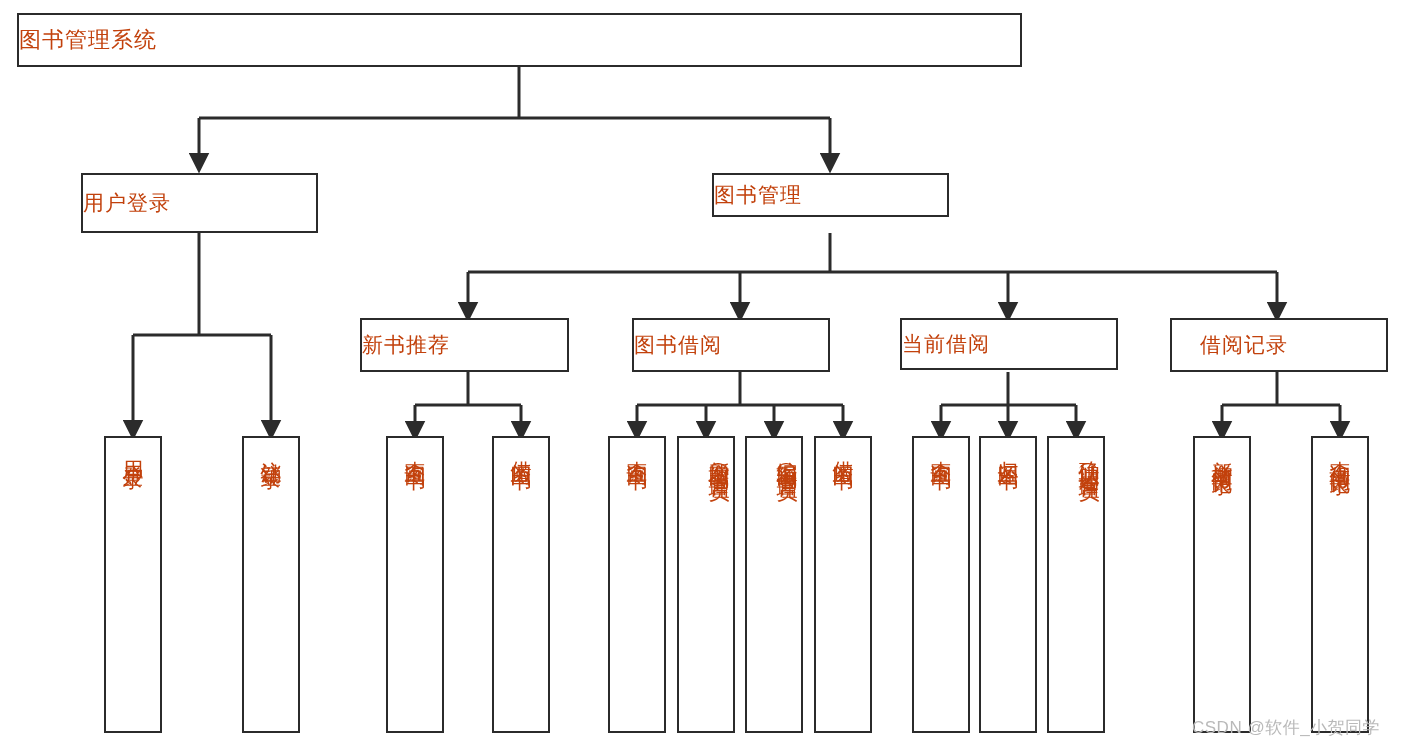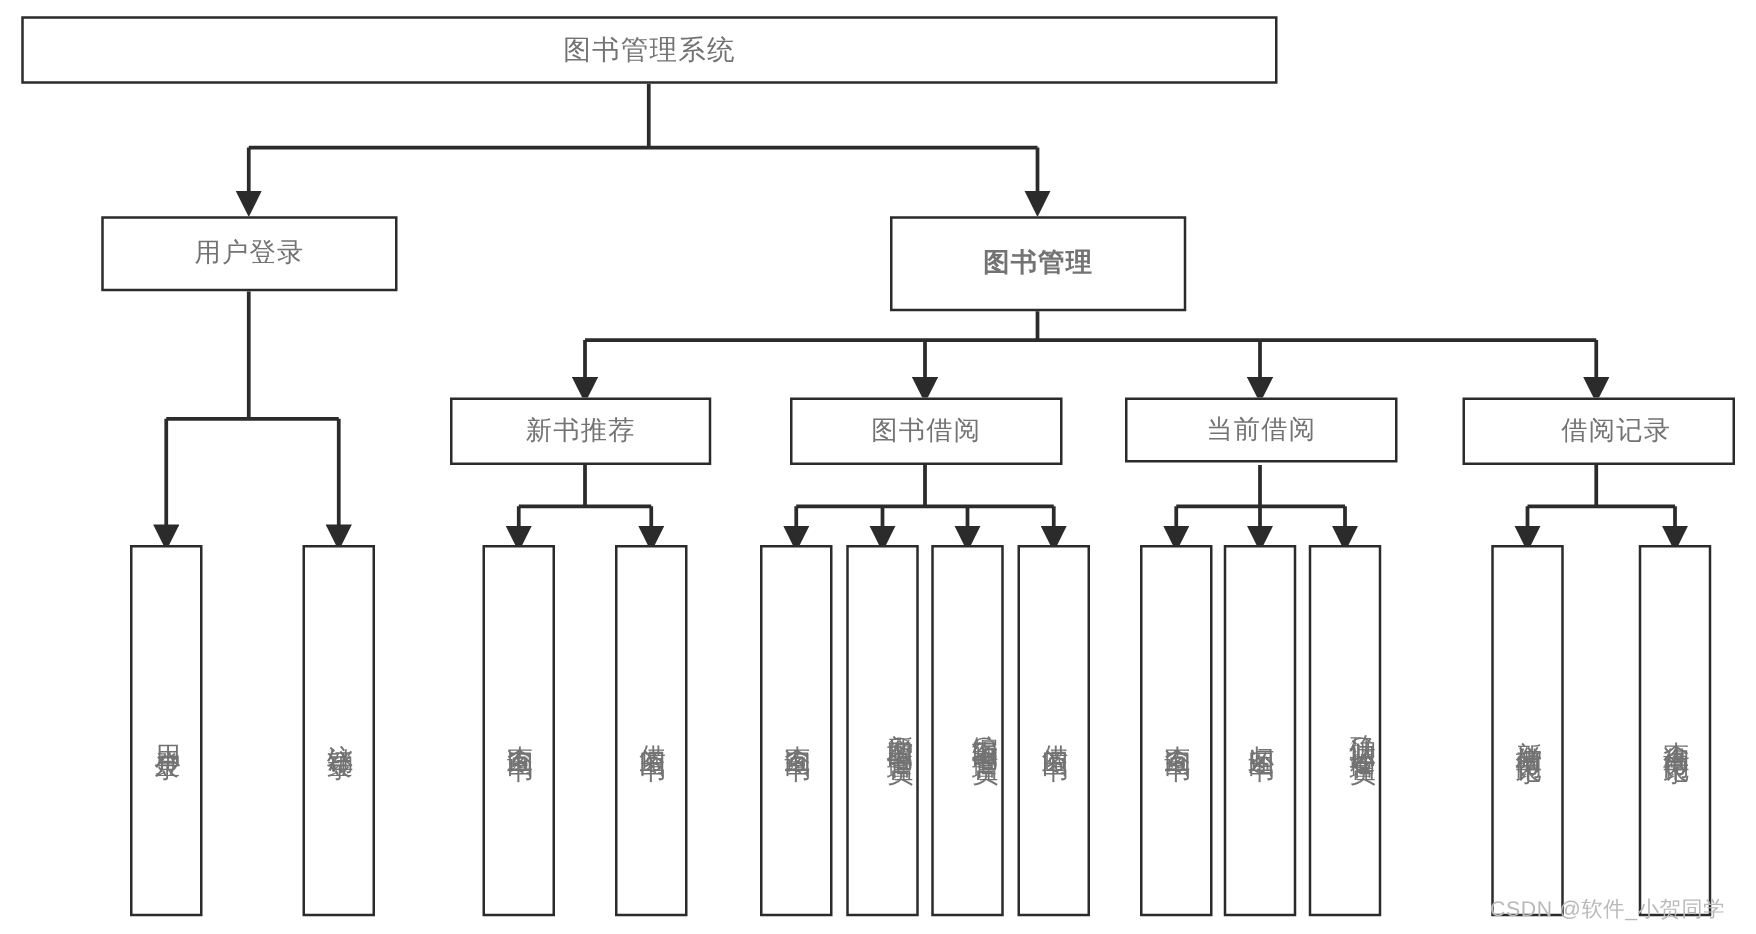--- a/index.html
+++ b/index.html
@@ -23,24 +23,23 @@
     top: 0;
     width: 1405px;
     height: 747px;
     pointer-events: none;
   }
   .node {
     position: absolute;
     box-sizing: border-box;
     border: 2.5px solid #2b2b2b;
     background: #ffffff;
-    color: #737373;
+    color: #c2410c;
     display: flex;
     align-items: center;
-    justify-content: center;
     text-align: center;
   }
   .node.horiz {
     font-size: 21px;
     letter-spacing: 1px;
     line-height: 1.2;
   }
   .node.root {
     font-size: 22px;
   }
@@ -126,29 +125,29 @@
   </svg>
 
   <div class="node horiz root" style="left:17px; top:13px; width:1005px; height:54px;">
     <span>图书管理系统</span>
   </div>
 
   <div class="node horiz" style="left:81px; top:173px; width:237px; height:60px;">
     <span>用户登录</span>
   </div>
 
-  <div class="node horiz" style="left:712px; top:173px; width:237px; height:76px;font-weight:bold;">
+  <div class="node horiz" style="left:712px; top:173px; width:237px; height:44px;">
     <span>图书管理</span>
   </div>
 
   <div class="node horiz" style="left:360px; top:318px; width:209px; height:54px;">
     <span>新书推荐</span>
   </div>
 
-  <div class="node horiz" style="left:632px; top:318px; width:218px; height:54px;">
+  <div class="node horiz" style="left:632px; top:318px; width:198px; height:54px;">
     <span>图书借阅</span>
   </div>
 
   <div class="node horiz" style="left:900px; top:318px; width:218px; height:52px;">
     <span>当前借阅</span>
   </div>
 
   <div class="node horiz" style="left:1170px; top:318px; width:218px; height:54px;padding-left:28px;">
     <span>借阅记录</span>
   </div>

